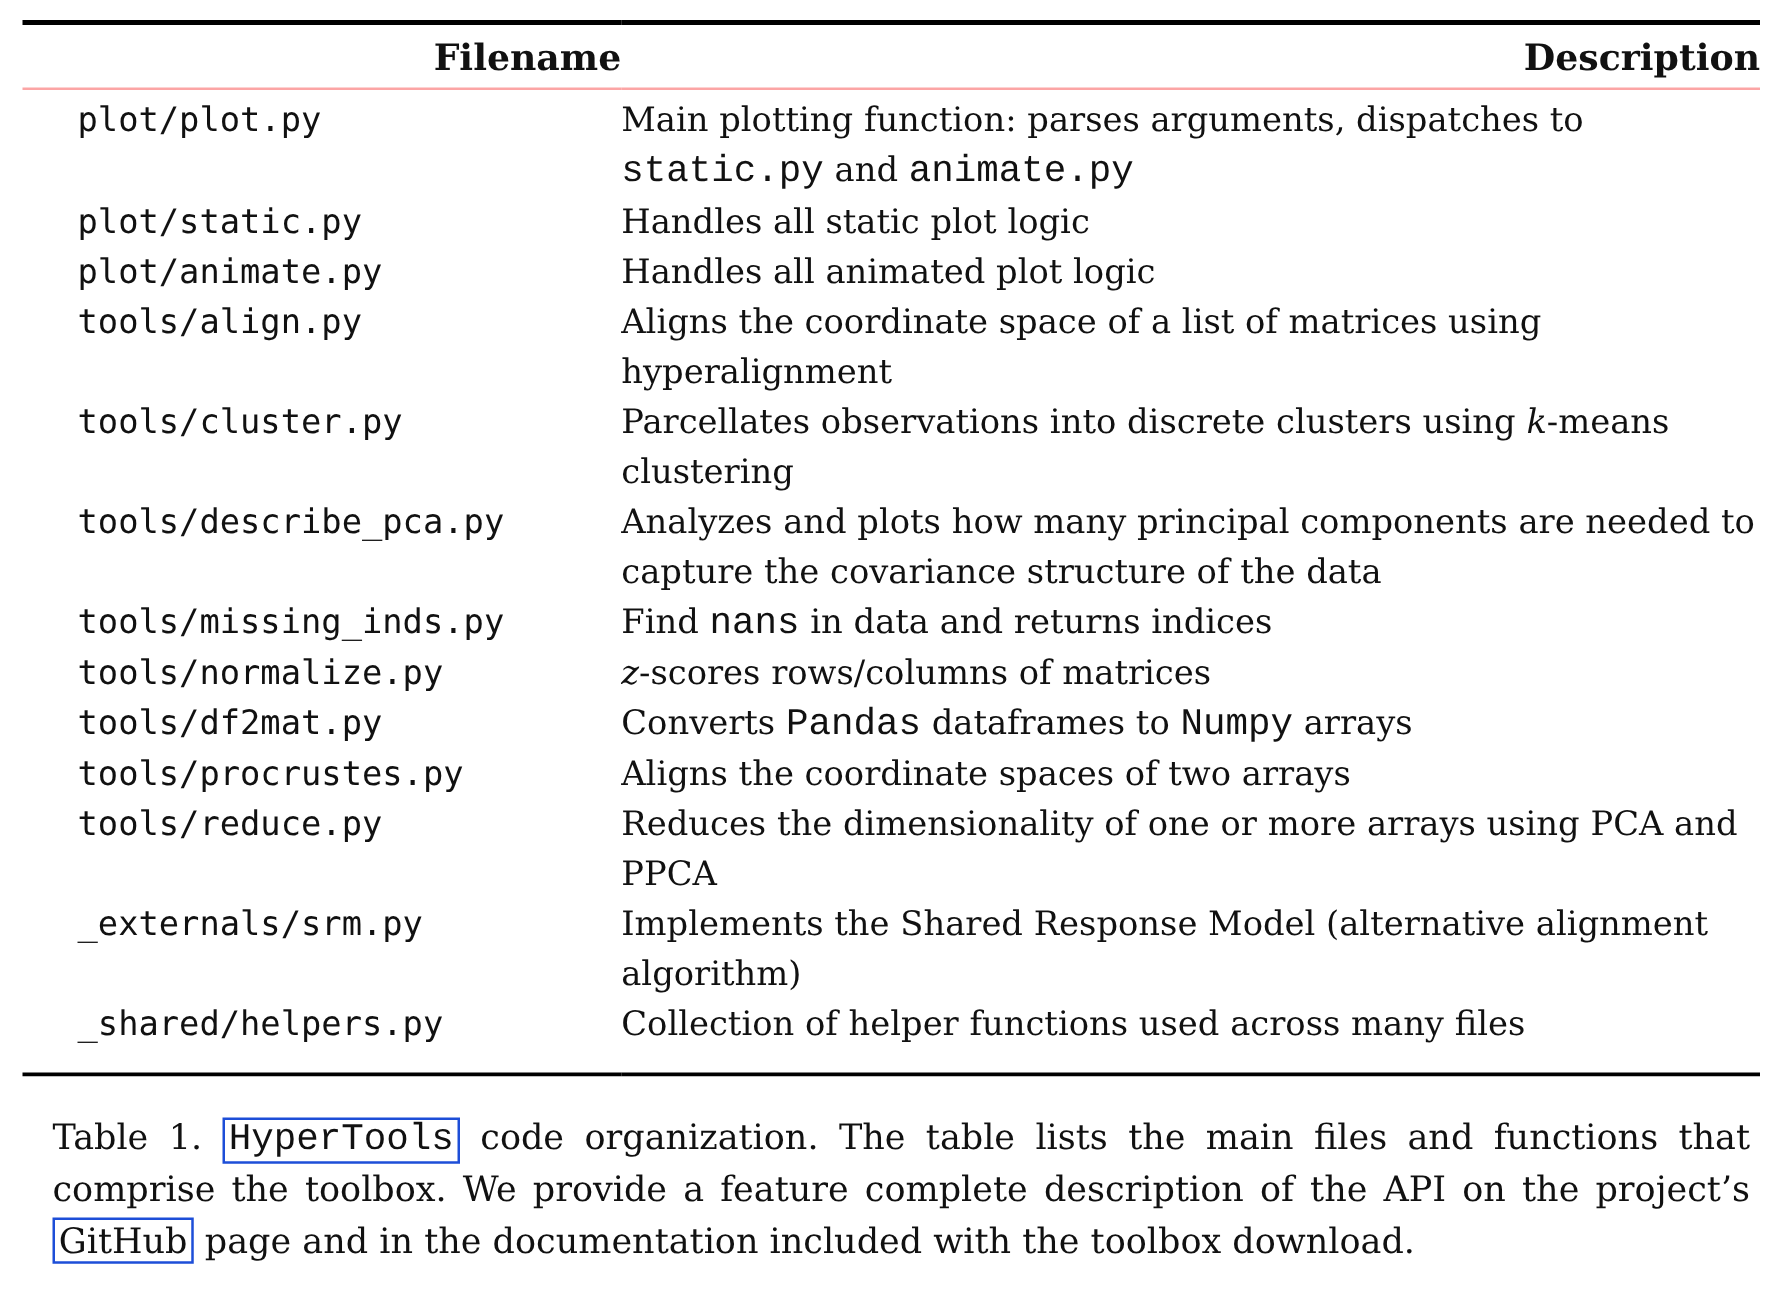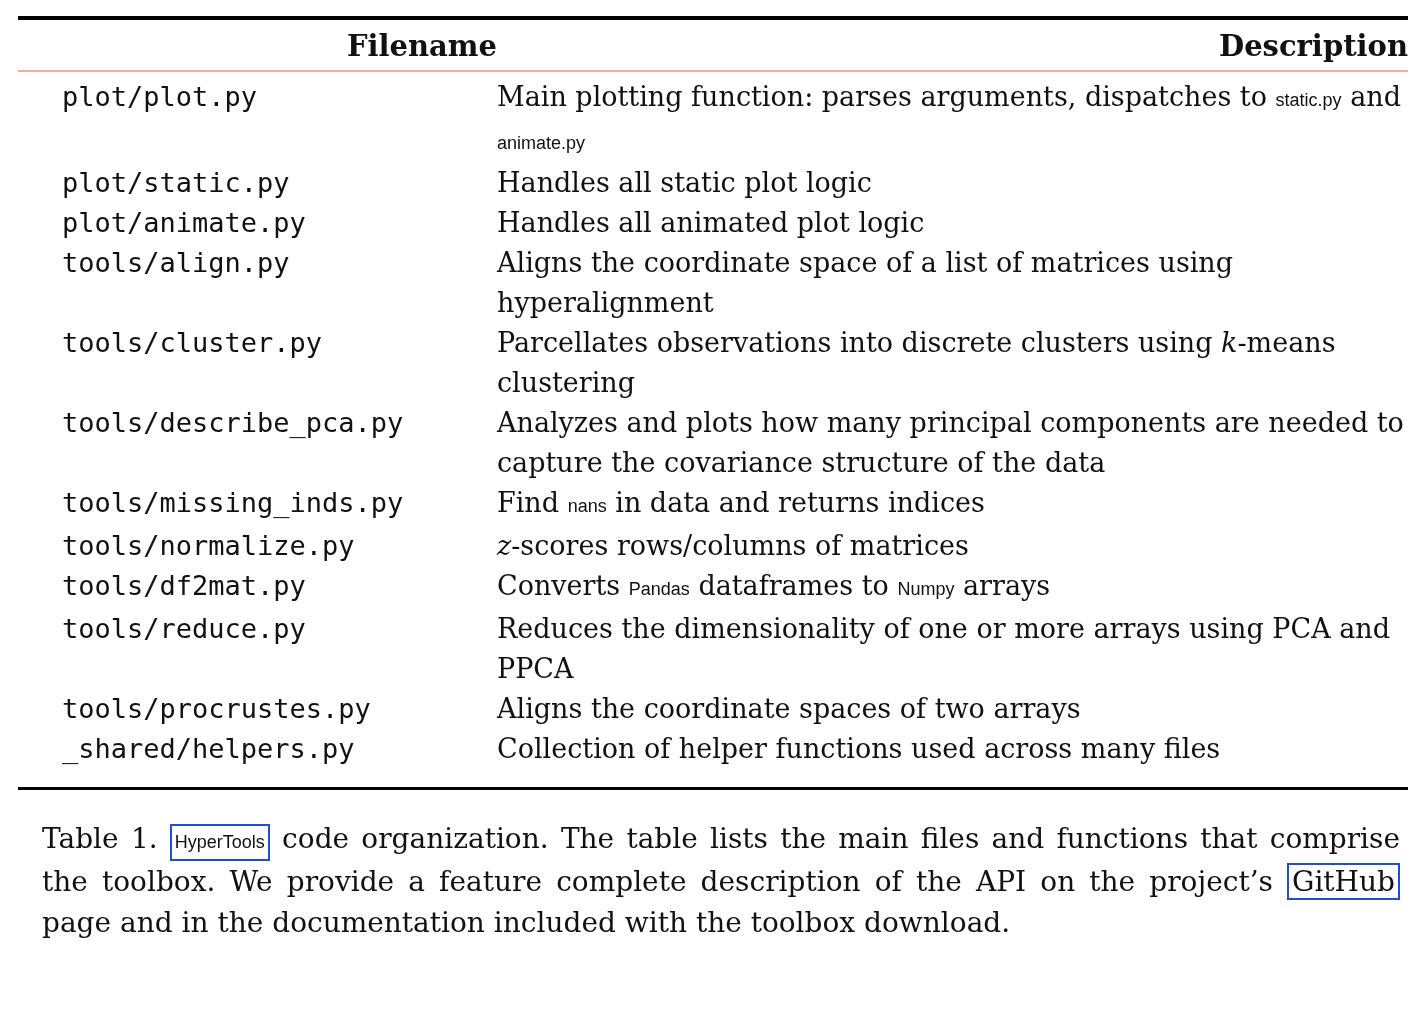--- a/index.html
+++ b/index.html
@@ -49,22 +49,22 @@
   }
   td.col-filename {
     font-family: "DejaVu Sans Mono", monospace;
     font-size: 25px;
     white-space: nowrap;
   }
   td.col-description {
     padding-right: 6px;
   }
   .mono {
-    font-family: Liberation Sans, sans-serif;
-    font-size: 18px;
+    font-family: Liberation Mono, monospace;
+    font-size: 30px;
   }
   .ital {
     font-style: italic;
   }
   .bold {
     font-weight: normal;
   }
   .linkbox {
     border: 2px solid #1d4ed8;
     padding: 0 3px;
@@ -126,26 +126,30 @@
         </tr>
         <tr>
           <td class="col-filename">tools/normalize.py</td>
           <td class="col-description"><span class="ital">z</span><span>-scores rows/columns of matrices</span></td>
         </tr>
         <tr>
           <td class="col-filename">tools/df2mat.py</td>
           <td class="col-description"><span>Converts </span><span class="mono">Pandas</span><span> dataframes to </span><span class="mono">Numpy</span><span> arrays</span></td>
         </tr>
         <tr>
+          <td class="col-filename">tools/procrustes.py</td>
+          <td class="col-description"><span>Aligns the coordinate spaces of two arrays</span></td>
+        </tr>
+        <tr>
           <td class="col-filename">tools/reduce.py</td>
           <td class="col-description"><span>Reduces the dimensionality of one or more arrays using PCA and PPCA</span></td>
         </tr>
         <tr>
-          <td class="col-filename">tools/procrustes.py</td>
-          <td class="col-description"><span>Aligns the coordinate spaces of two arrays</span></td>
+          <td class="col-filename">_externals/srm.py</td>
+          <td class="col-description"><span>Implements the Shared Response Model (alternative alignment algorithm)</span></td>
         </tr>
         <tr>
           <td class="col-filename">_shared/helpers.py</td>
           <td class="col-description"><span>Collection of helper functions used across many files</span></td>
         </tr>
       </tbody>
   </table>
 </div>
 
 <p class="caption" id="caption"><span class="bold">Table 1. </span><span class="mono linkbox">HyperTools</span><span class="bold"> code organization. </span><span>The table lists the main files and functions that comprise the toolbox. We provide a feature complete description of the API on the project’s </span><span class="linkbox">GitHub</span><span> page and in the documentation included with the toolbox download.</span></p>

